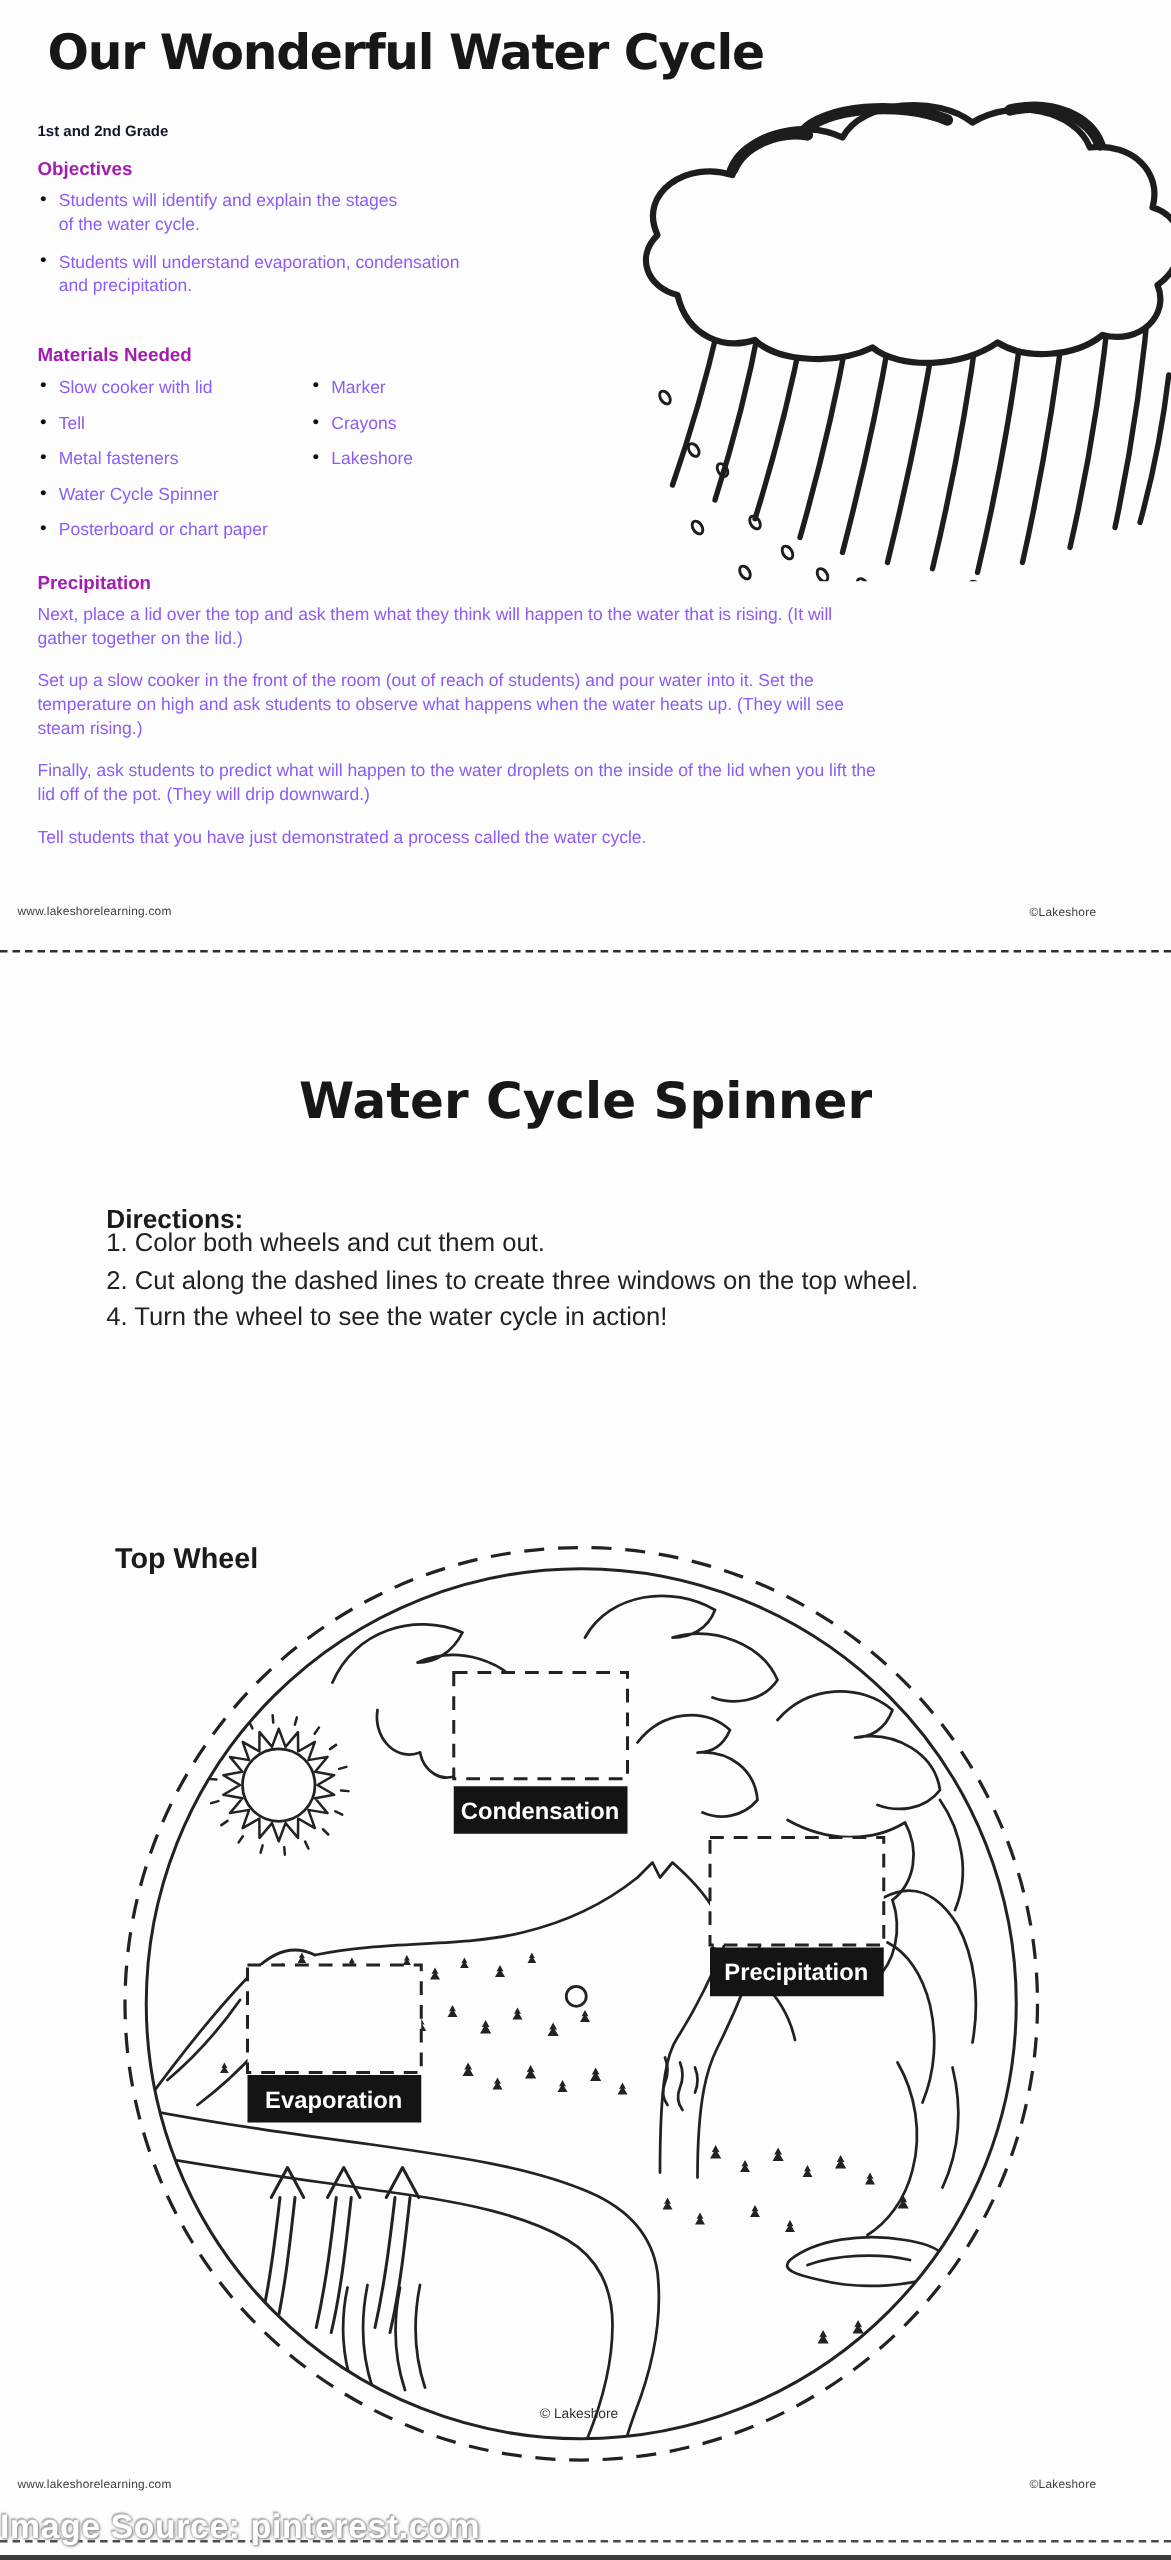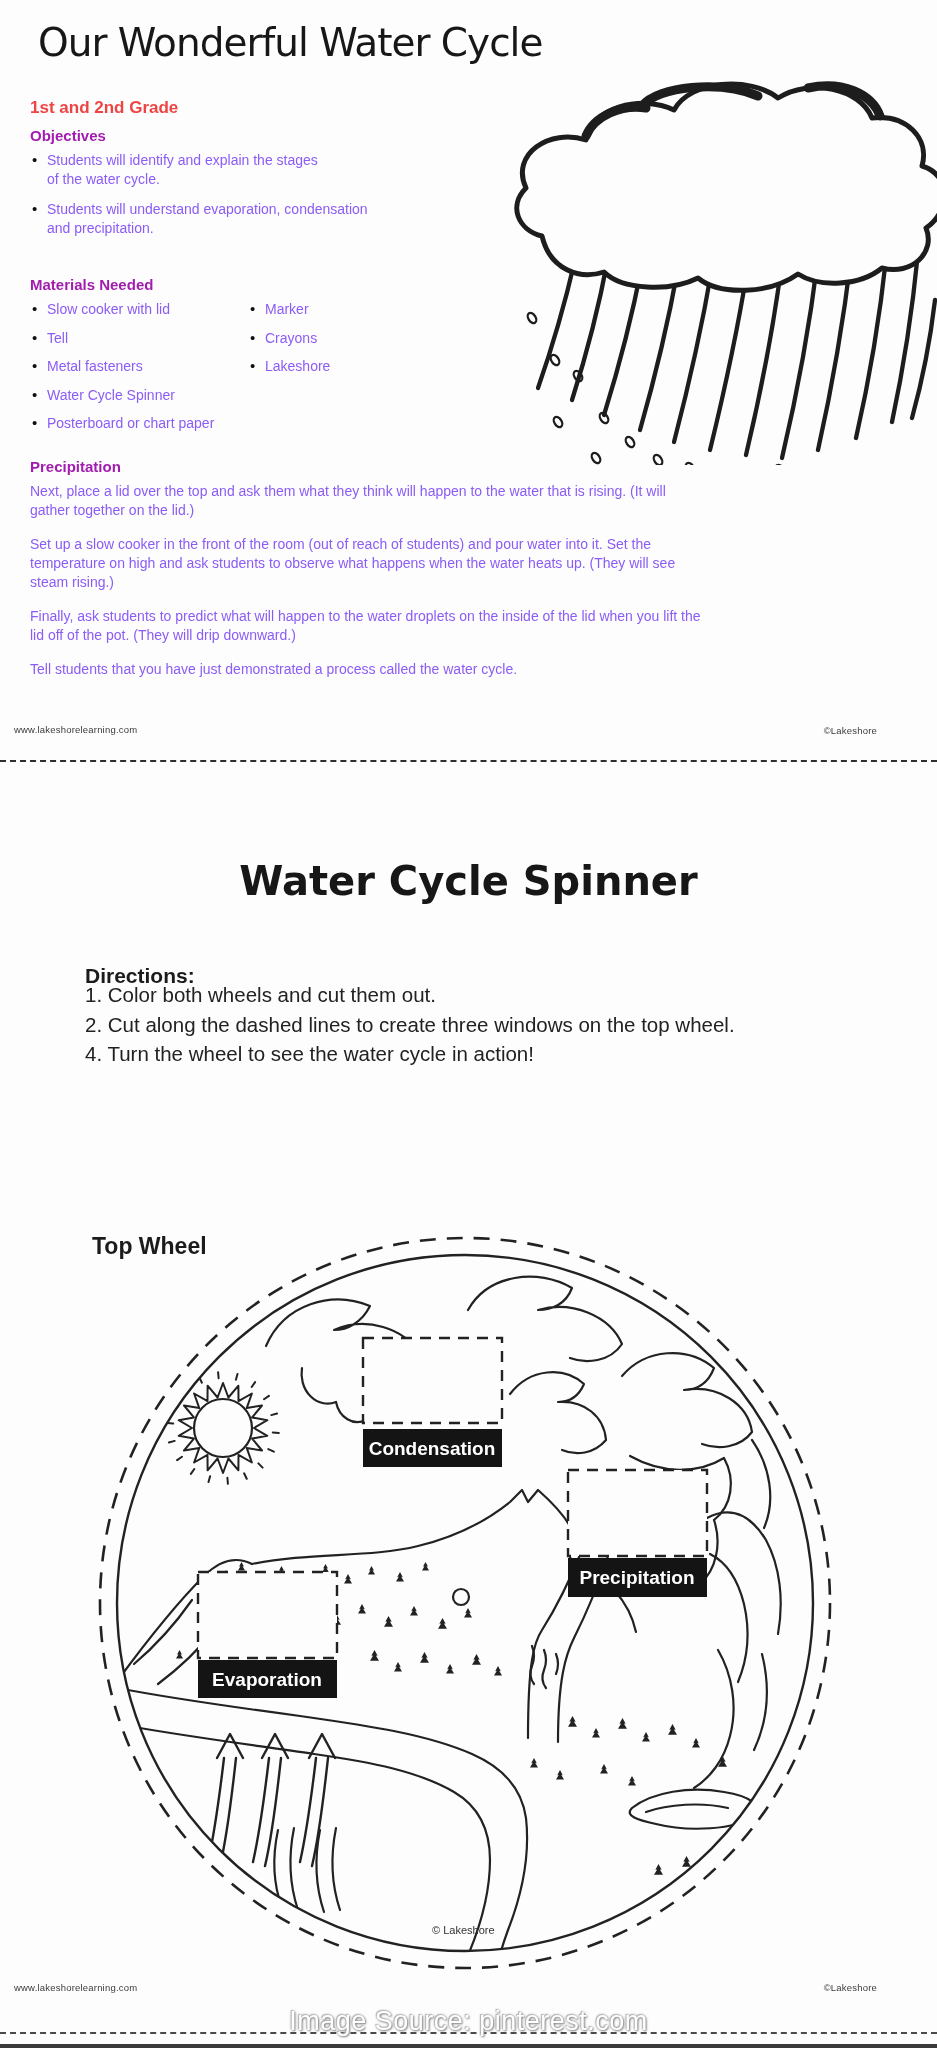--- a/index.html
+++ b/index.html
@@ -1,36 +1,36 @@
 <!DOCTYPE html>
 <html><head>
 <meta charset="utf-8">
 <style>
   *{margin:0;padding:0;box-sizing:border-box}
   html,body{width:937px;height:2048px}
   body{position:relative;background:#fdfdfd;color:#1f1f1f;font-family:"Liberation Sans",sans-serif;overflow:hidden}
   .abs{position:absolute}
   .preline{white-space:pre-line}
-  .h1{font-family:"DejaVu Sans",sans-serif;font-weight:normal;font-size:39px;letter-spacing:-1px;color:#171717}
+  .h1{font-family:"DejaVu Sans",sans-serif;font-weight:bold;font-size:39px;letter-spacing:-1px;color:#171717}
   .h2{font-family:"DejaVu Sans",sans-serif;font-weight:bold;font-size:40px;color:#171717;text-align:center;width:937px}
-  .grade{font-size:17px;font-weight:bold;color:#ef4444}
+  .grade{font-size:12px;font-weight:bold;color:#0f172a}
   .sechead{font-size:15px;font-weight:bold;color:#a21caf}
   .body-text{font-size:14px;line-height:19px;color:#8b5cf6}
   .blist{list-style:none}
   .blist li{position:relative;padding-left:17px;margin-bottom:11px;white-space:pre-line}
   .mlist li{margin-bottom:9.5px;white-space:normal}
   .blist li::before{content:"\2022";position:absolute;left:2px;top:-1px;font-size:15px;color:#111}
   .para{margin-bottom:15px}
   .dirhead{font-size:21px;font-weight:bold;color:#1b1b1b}
   .dlist{list-style:none;font-size:20.5px;line-height:29.5px;color:#222}
   .dlist li{padding-left:31px;text-indent:-31px;white-space:pre-line}
   .wheelhead{font-size:23px;font-weight:bold;color:#1b1b1b}
   .footer-text{font-size:9.5px;color:#3c3c3c;letter-spacing:.2px}
   .divider{width:937px;border-top:2.5px dashed #2e2e2e}
-  .watermark{width:937px;text-align:center;font-size:27px;font-weight:normal;color:#fff;
+  .watermark{width:937px;text-align:left;font-size:27px;font-weight:bold;color:#fff;
      text-shadow:1px 1px 2px #8a8a8a,-1px -1px 1px #b5b5b5,0 0 3px #9a9a9a;letter-spacing:.5px;z-index:5}
   .bottom-strip{width:937px;height:4px;background:#3a3a3a}
   svg{pointer-events:none}
   svg text.winlabel{font-family:"Liberation Sans",sans-serif;font-weight:bold;font-size:19px;fill:#fff}
   svg text.small-copy{font-family:"Liberation Sans",sans-serif;font-size:11px;fill:#333}
 </style>
 </head>
 <body>
 
 <div class="abs h1" style="left:38px;top:20px">Our Wonderful Water Cycle</div>

